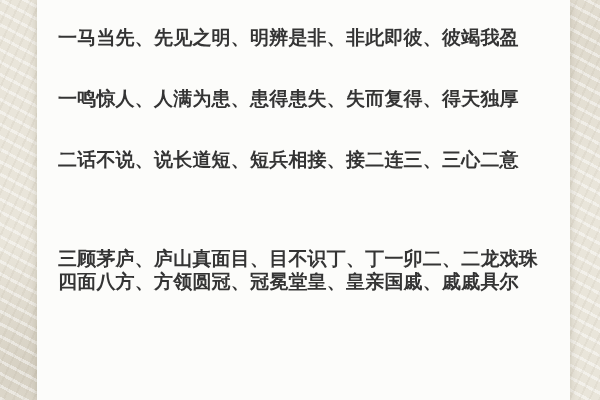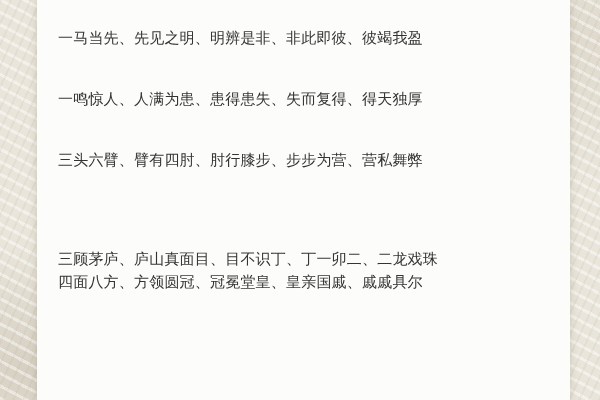--- a/index.html
+++ b/index.html
@@ -29,38 +29,38 @@
   .paper {
     position: absolute;
     left: 37px; top: 0;
     width: 533px; height: 400px;
     background: #fcfcfa;
     box-shadow: 0 0 8px rgba(115,105,85,0.28);
   }
   .line {
     position: absolute;
     left: 21px;
-    font-size: 15px;
+    font-size: 19px;
     line-height: 20px;
-    font-weight: 400;
+    font-weight: 700;
     letter-spacing: 0.2px;
     white-space: nowrap;
   }
   .line:nth-of-type(1) { top: 28px; }
   .line:nth-of-type(2) { top: 89px; }
   .line:nth-of-type(3) { top: 150px; }
   .line:nth-of-type(4) { top: 211px; }
   .line:nth-of-type(5) { top: 272px; }
   .line:nth-of-type(6) { top: 333px; }
   .line:nth-of-type(7) { top: 392px; } 
 </style>
 </head>
 <body>
 
 <div class="page-bg" style="background-color: rgb(233, 229, 218);">
   <div class="paper" style="background: rgb(252, 252, 250);">
     <div class="line" style="color: rgb(52, 52, 52);">一马当先、先见之明、明辨是非、非此即彼、彼竭我盈</div>
     <div class="line" style="color: rgb(52, 52, 52);">一鸣惊人、人满为患、患得患失、失而复得、得天独厚</div>
-    <div class="line" style="color: rgb(52, 52, 52);">三头六臂、臂有四肘、肘行膝步、步步为营、营私舞弊</div>
+    <div class="line" style="color: rgb(52, 52, 52);">二话不说、说长道短、短兵相接、接二连三、三心二意</div>
     <div class="line" style="color: rgb(52, 52, 52); margin-top: 38px;">三顾茅庐、庐山真面目、目不识丁、丁一卯二、二龙戏珠</div>
     <div class="line" style="color: rgb(52, 52, 52);">四面八方、方领圆冠、冠冕堂皇、皇亲国戚、戚戚具尔</div>
   </div>
 </div>
 
 </body></html>

